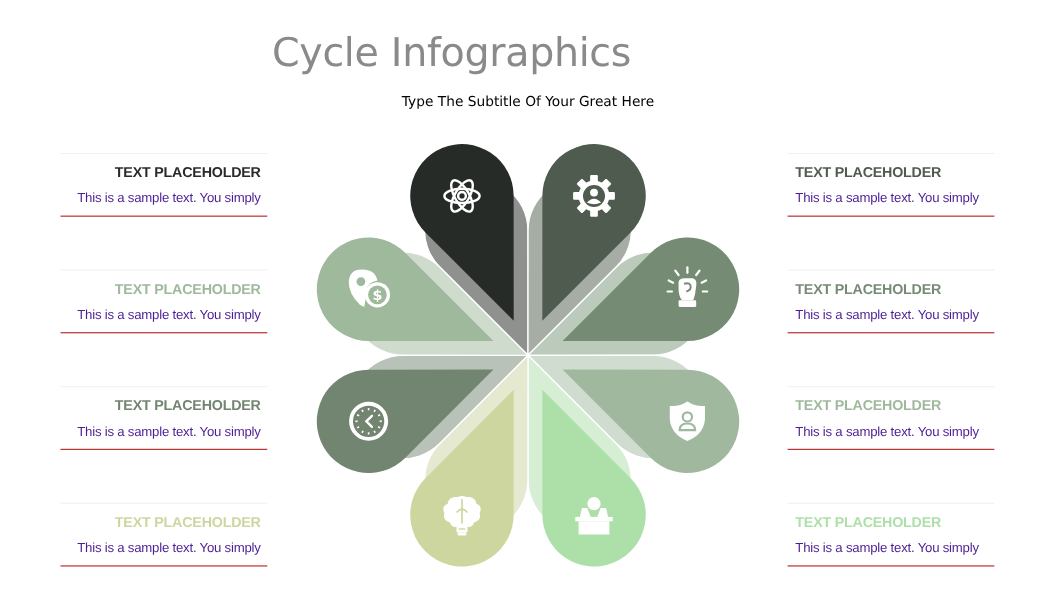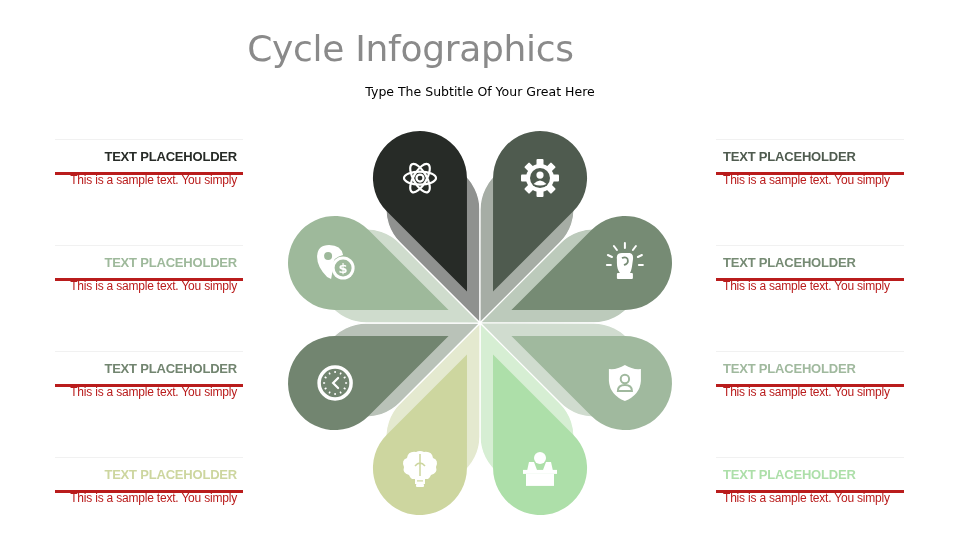--- a/index.html
+++ b/index.html
@@ -1,23 +1,23 @@
 <!DOCTYPE html>
 <html><head>
   <meta charset="utf-8">
   <style>
     html, body { margin: 0; padding: 0; background: #ffffff; }
     body { width: 960px; height: 540px; position: relative; overflow: hidden; font-family: "Liberation Sans", sans-serif; }
     .title { position: absolute; left: 0; width: 821px; top: 28px; text-align: center; font-size: 36px; color: #8a8a8a; font-family: "DejaVu Sans", sans-serif; font-weight: normal; letter-spacing: -0.3px; }
     .subtitle { position: absolute; left: 0; width: 960px; top: 84px; text-align: center; font-size: 12.5px; color: #000000; font-family: "DejaVu Sans", sans-serif; }
-    .block { position: absolute; width: 188px; height: 36px; border-top: 1px solid #f1f1f1; border-bottom: 3px solid #b91c1c; box-sizing: border-box; }
+    .block { position: absolute; width: 188px; height: 58px; border-top: 1px solid #f1f1f1; border-bottom: 1px solid #b91c1c; box-sizing: border-box; }
     .block.left { left: 55px; text-align: right; }
     .block.right { left: 716px; text-align: left; }
     .block .t { position: absolute; top: 9px; font-size: 13px; font-weight: bold; white-space: nowrap; letter-spacing: -0.2px; }
-    .block .d { position: absolute; top: 33px; font-size: 12px; color: #b91c1c; white-space: nowrap; letter-spacing: -0.2px; }
+    .block .d { position: absolute; top: 33px; font-size: 12px; color: #4c1d95; white-space: nowrap; letter-spacing: -0.2px; }
     .block.left .t, .block.left .d { right: 6px; }
     .block.right .t, .block.right .d { left: 7px; }
     svg.flower { position: absolute; left: 0; top: 0; }
   </style>
 </head>
 <body>
 
 <div class="title">Cycle Infographics</div>
 <div class="subtitle">Type The Subtitle Of Your Great Here</div>
 

